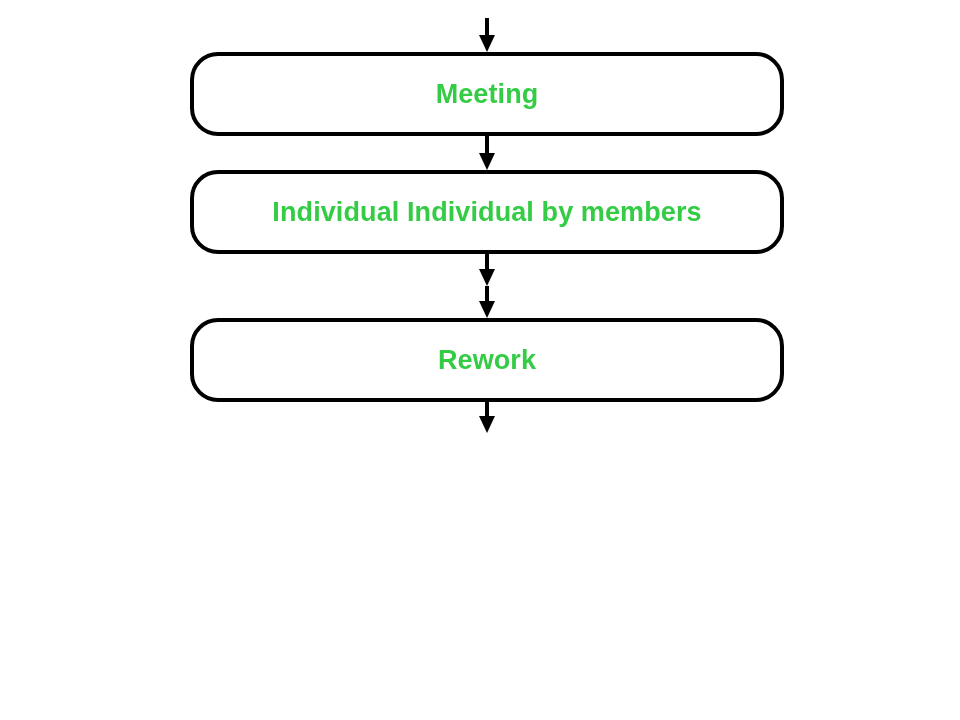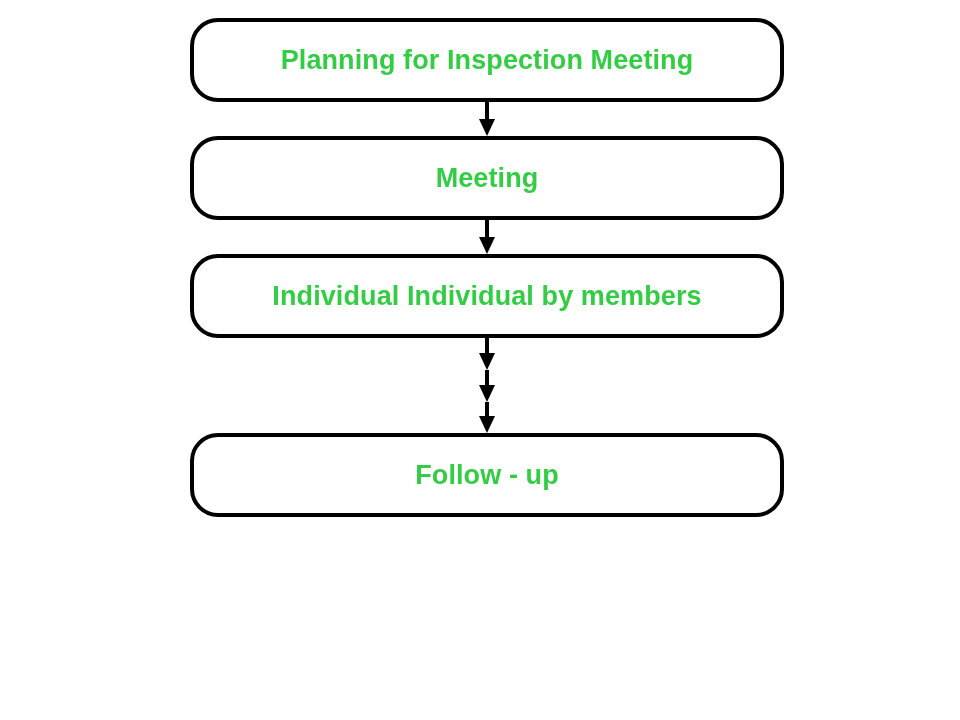--- a/index.html
+++ b/index.html
@@ -73,23 +73,20 @@
   .flow-connector.gap-c { height: 32px; }
   .flow-connector.gap-d { height: 32px; }
   .flow-connector.gap-e { height: 31px; }
 </style>
 </head>
 <body>
 
 <div id="flowchart">
   <div class="flow-column">
 
-    <div class="flow-node">
-      <span class="flow-node-label">Planning for Inspection Meeting</span>
-    </div>
 
     <div class="flow-connector gap-a">
       <svg width="594" height="34" viewBox="0 0 594 34" xmlns="http://www.w3.org/2000/svg" aria-hidden="true">
         <line x1="297" y1="0" x2="297" y2="19" stroke="#000000" stroke-width="4"></line>
         <polygon points="289,17 305,17 297,34" fill="#000000"></polygon>
       </svg>
     </div>
 
     <div class="flow-node">
       <span class="flow-node-label">Meeting</span>
@@ -114,26 +111,26 @@
     </div>
 
 
     <div class="flow-connector gap-d">
       <svg width="594" height="32" viewBox="0 0 594 32" xmlns="http://www.w3.org/2000/svg" aria-hidden="true">
         <line x1="297" y1="0" x2="297" y2="17" stroke="#000000" stroke-width="4"></line>
         <polygon points="289,15 305,15 297,32" fill="#000000"></polygon>
       </svg>
     </div>
 
+    <div class="flow-node">
+      <span class="flow-node-label">Rework</span>
+    </div>
 
     <div class="flow-connector gap-e">
       <svg width="594" height="31" viewBox="0 0 594 31" xmlns="http://www.w3.org/2000/svg" aria-hidden="true">
         <line x1="297" y1="0" x2="297" y2="16" stroke="#000000" stroke-width="4"></line>
         <polygon points="289,14 305,14 297,31" fill="#000000"></polygon>
       </svg>
     </div>
 
-    <div class="flow-node">
-      <span class="flow-node-label">Follow - up</span>
-    </div>
 
   </div>
 </div>
 
 </body></html>

